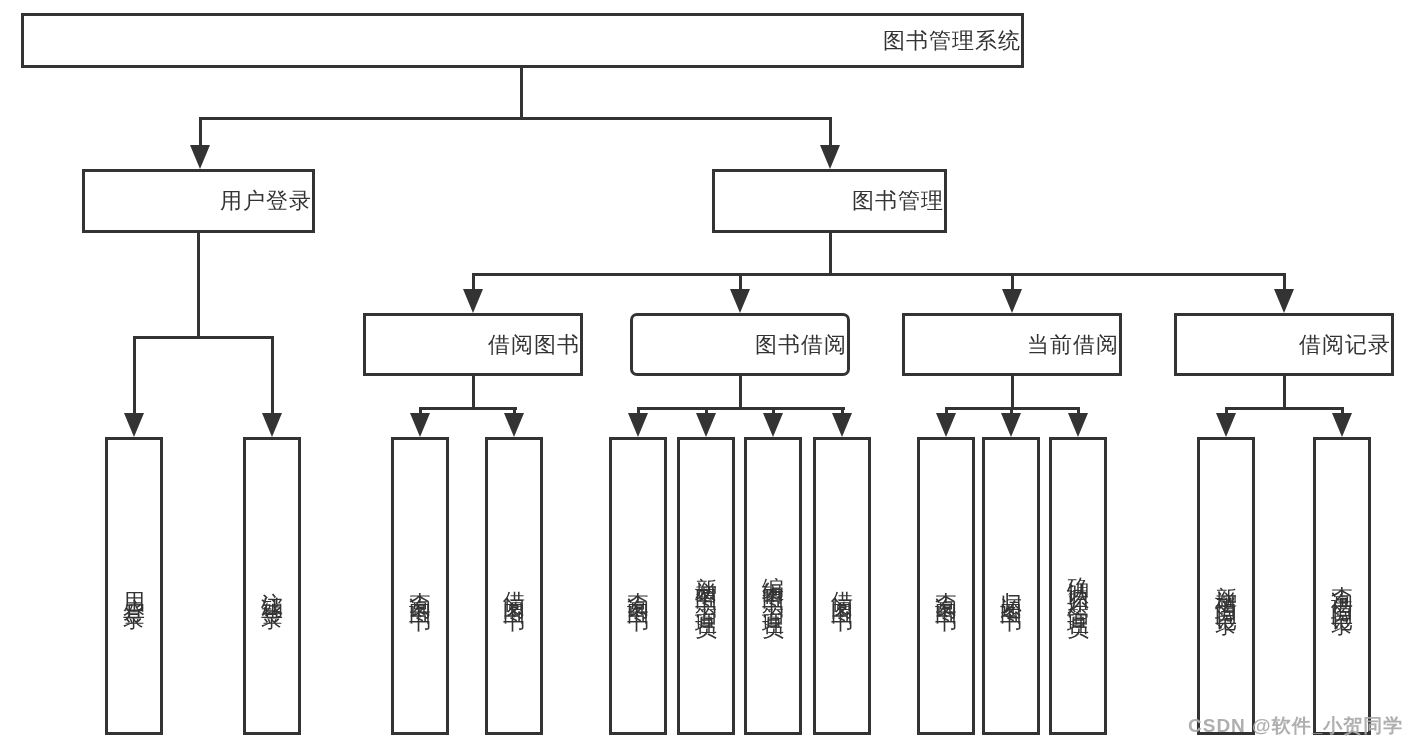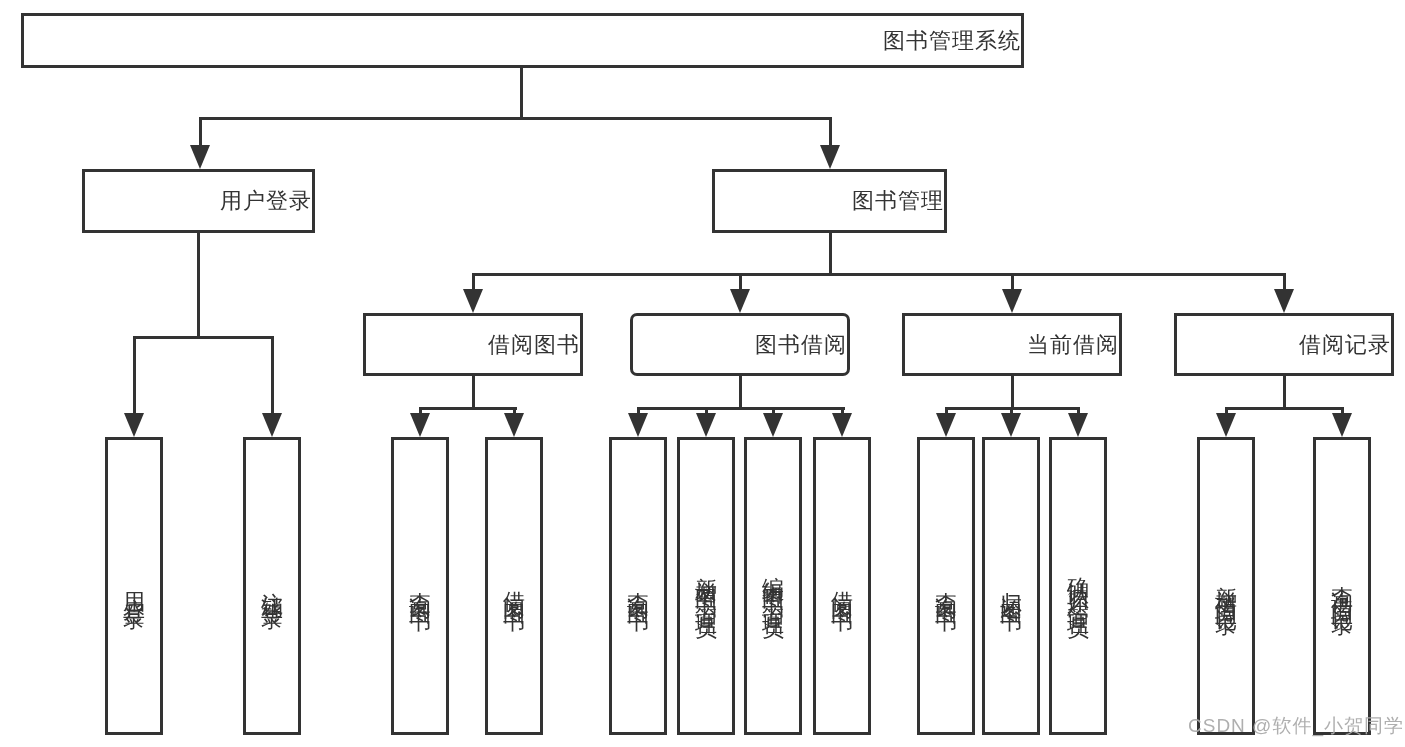--- a/index.html
+++ b/index.html
@@ -25,21 +25,21 @@
   .vline, .hline { position:absolute; background:#333333; }
   .vline { width:3px; }
   .hline { height:3px; }
   .arr {
     position:absolute; width:0; height:0;
     border-left:10px solid transparent; border-right:10px solid transparent;
     border-top:24px solid #333333;
   }
   .watermark {
     position:absolute; left:1188px; top:713px; font-size:19px;
-    color:#ababab; opacity:0.95; white-space:nowrap; letter-spacing:1px;
+    color:#ababab; opacity:0.95; white-space:nowrap; letter-spacing:1px;font-weight:bold;
   }
 </style>
 </head>
 <body>
 
 <div id="canvas">
 
   <div class="box" style="left:21px; top:13px; width:1003px; height:55px;">
     <span>图书管理系统</span>
   </div>

